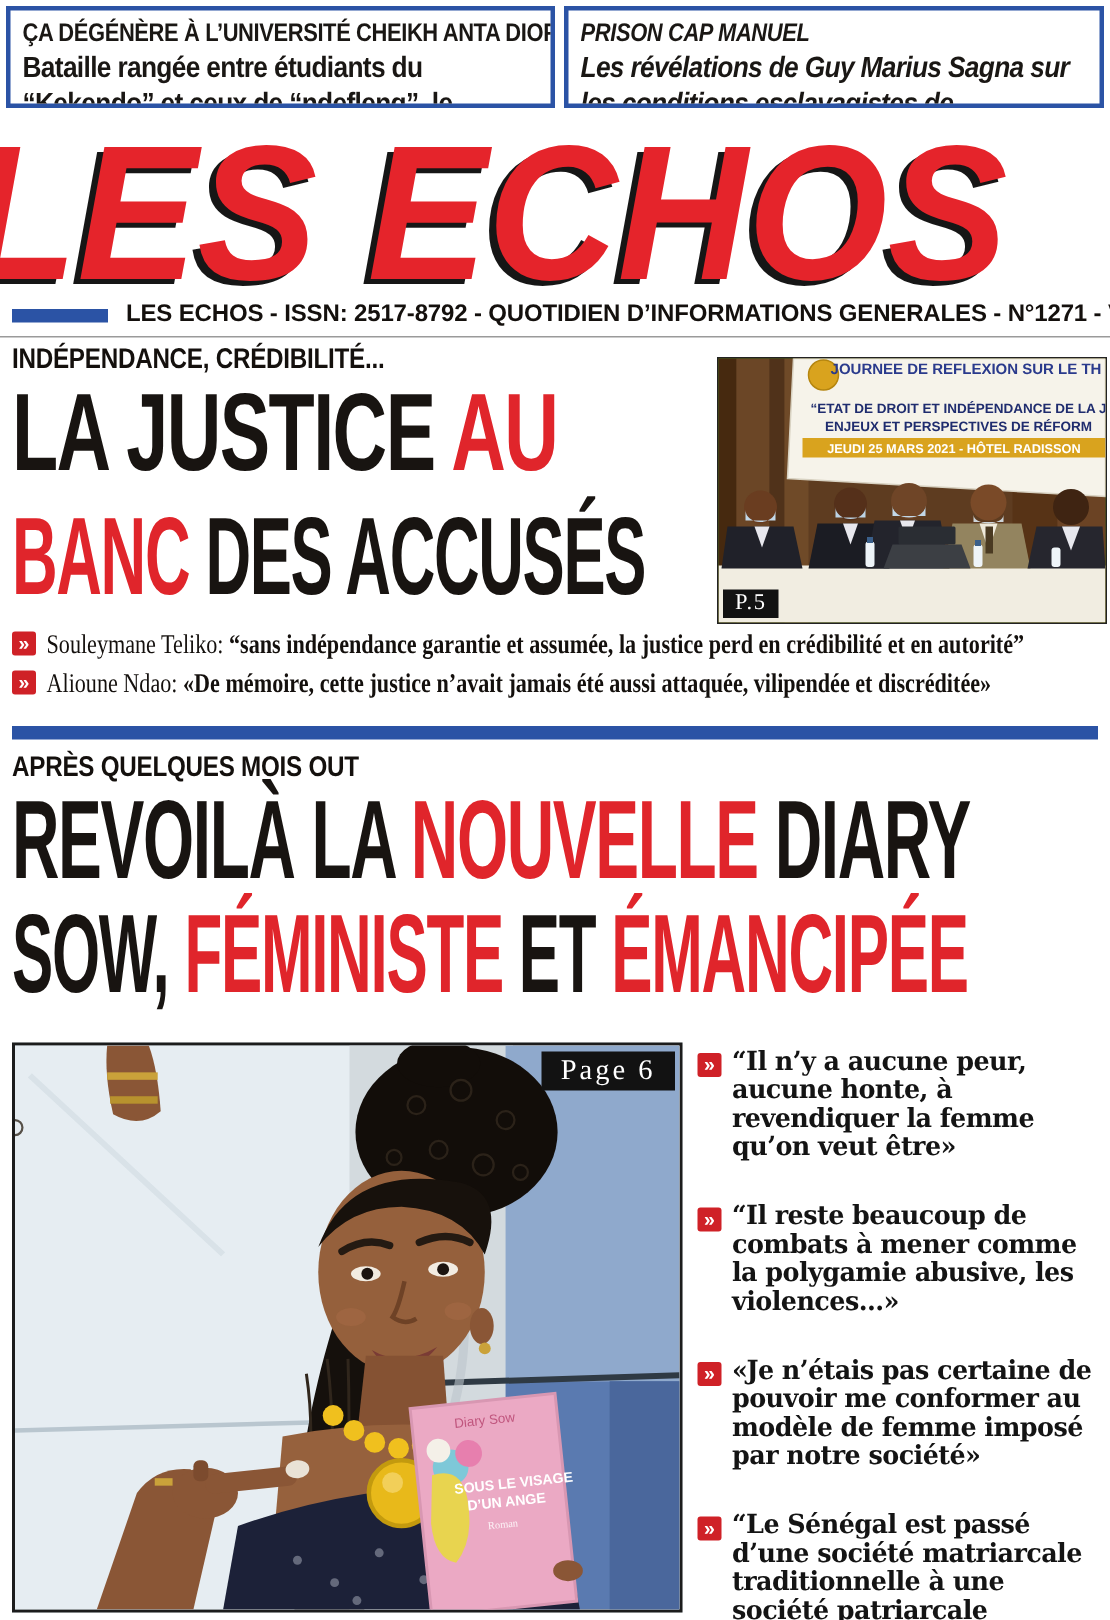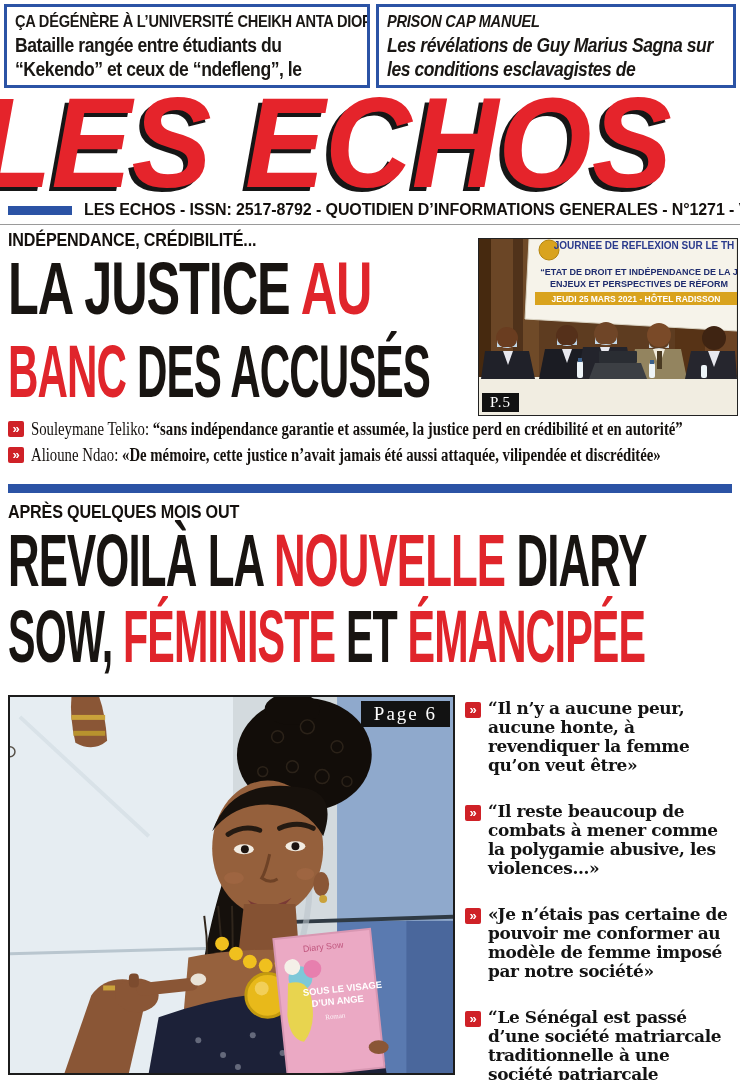--- a/index.html
+++ b/index.html
@@ -3,21 +3,21 @@
 <meta charset="utf-8">
 <style>
   html,body { margin:0; padding:0; background:#e9e9e9; }
   .page {
     position:relative; width:740px; height:1080px; margin:0 auto;
     background:#ffffff; overflow:hidden;
     font-family:"Liberation Sans", sans-serif; color:#1a1714;
   }
   
   .topbox {
-    position:absolute; top:4px; height:84px; box-sizing:border-box;
+    position:absolute; top:4px; height:68px; box-sizing:border-box;
     border:3px solid #2b53a5; background:#fff; padding:4px 8px 2px 8px; overflow:hidden;
   }
   #topbox-left  { left:4px;  width:366px; }
   #topbox-right { left:376px; width:360px;font-style:italic; }
   .topbox .tb-kicker {
     font-weight:bold; font-size:17px; white-space:nowrap; letter-spacing:-0.3px;
     transform:scaleX(0.86); transform-origin:0 50%; line-height:22px;
   }
   .topbox .tb-title {
     font-weight:bold; font-size:19.5px; line-height:24px; letter-spacing:-0.5px;

